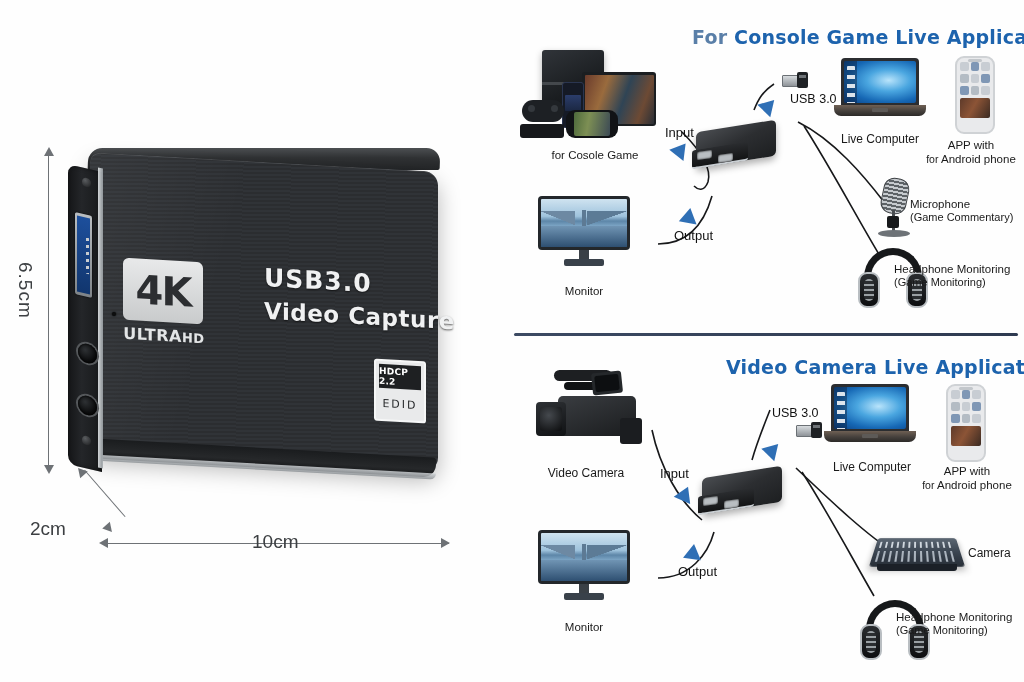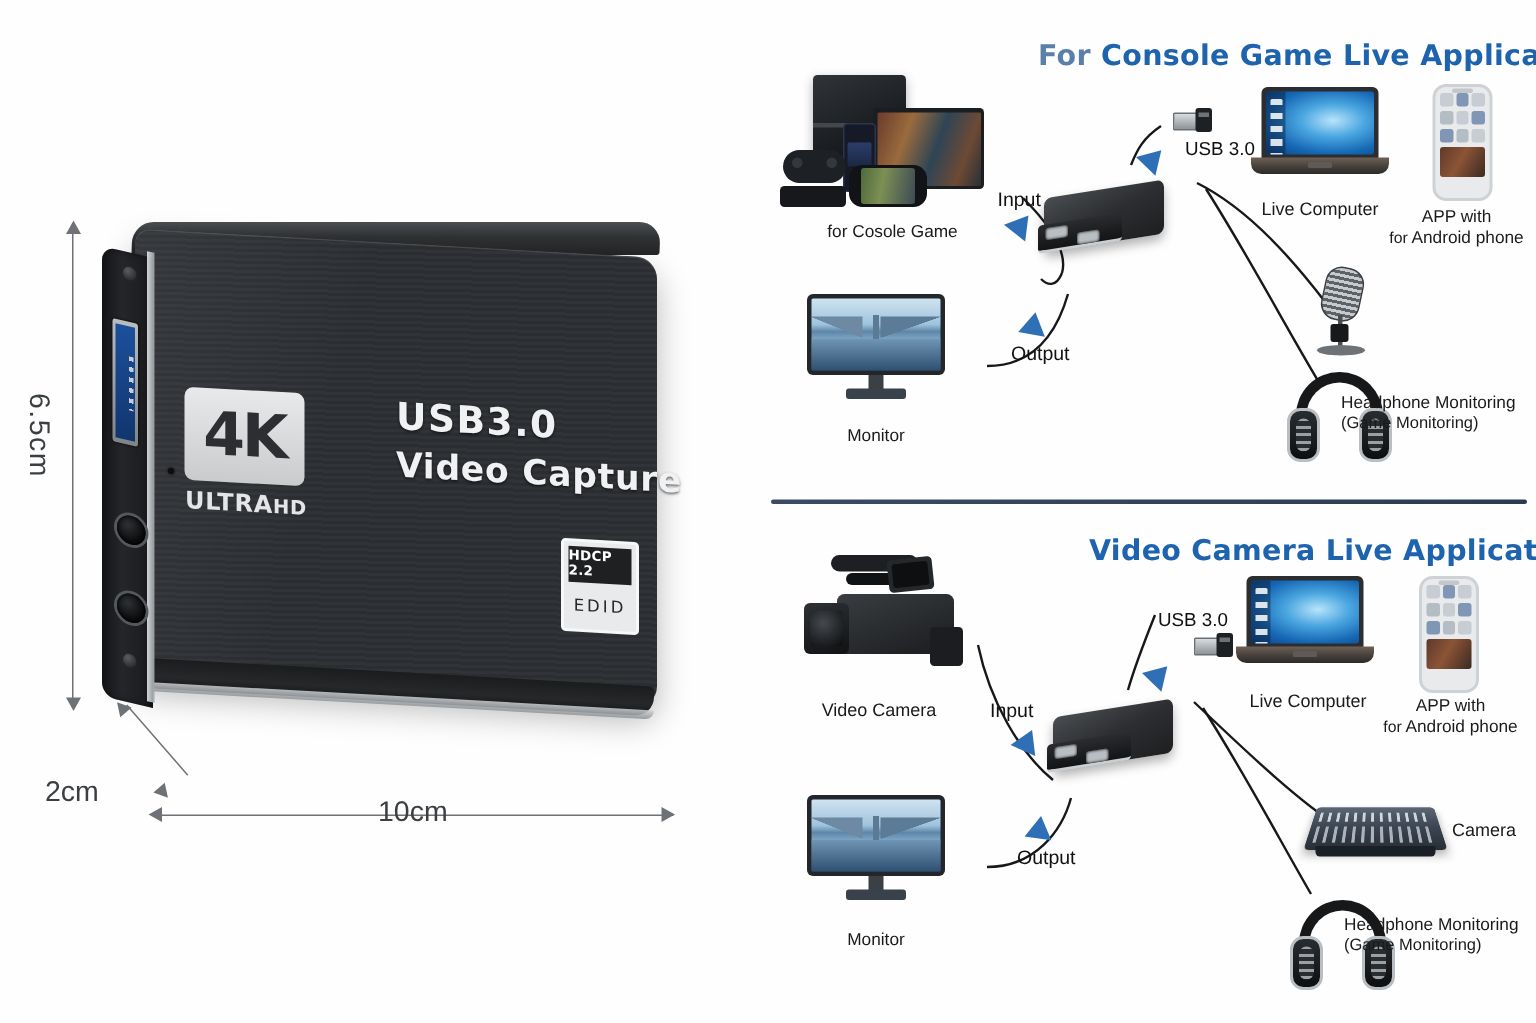--- a/index.html
+++ b/index.html
@@ -435,20 +435,24 @@
           <span>Android phone</span>
         </div>
       </div>
 
       <div class="mic" style="left:360px;top:178px;">
         <div class="head"></div>
           <div class="stem"></div>
           <div class="blk"></div>
           <div class="base"></div>
       </div>
+      <div class="cap" style="left:398px;top:197px;width:114px;text-align:left;">
+        <div>Microphone</div>
+        <div class="sub">(Game Commentary)</div>
+      </div>
 
       <div class="hp" style="left:344px;top:248px;">
         <div class="band"></div>
           <div class="cup l"></div>
           <div class="cup r"></div>
       </div>
       <div class="cap" style="left:382px;top:262px;width:132px;text-align:left;">
         <div>Headphone Monitoring</div>
         <div class="sub">(Game Monitoring)</div>
       </div>

